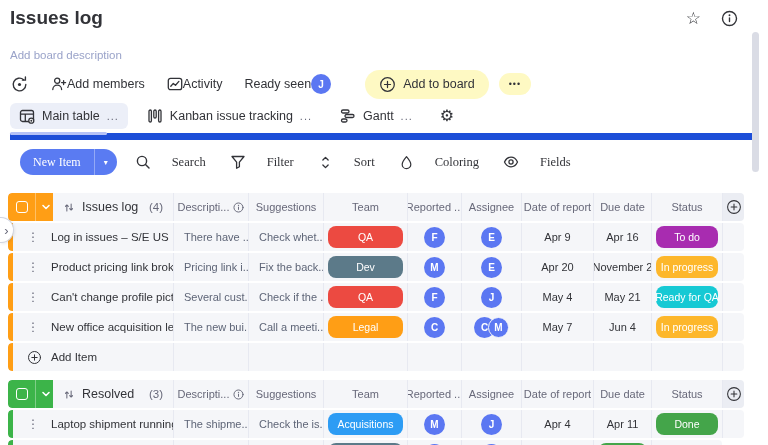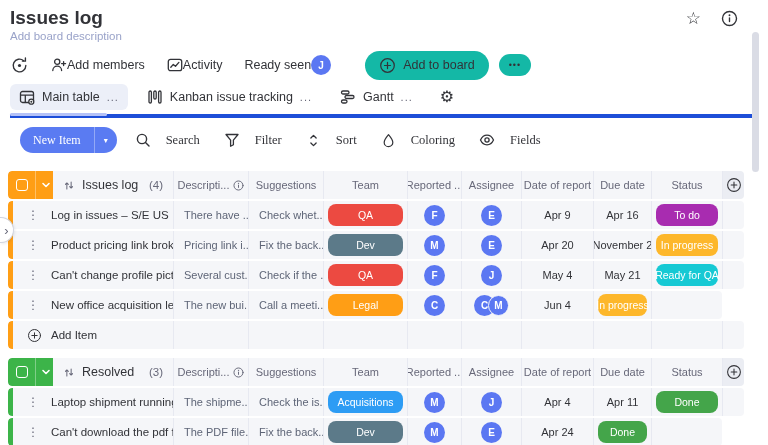--- a/index.html
+++ b/index.html
@@ -7,48 +7,48 @@
   body {
     width:768px; height:445px; overflow:hidden; background:#fff;
     font-family:"Liberation Sans", sans-serif; color:#323338; position:relative;
   }
   .hdr { padding:6px 16px 0 10px; }
   .title-row { display:flex; justify-content:space-between; align-items:center; height:24px; }
   .title-row h1 { font-size:19px; font-weight:700; margin:0; }
   .top-icons { display:flex; align-items:center; gap:20px; padding-right:14px; }
   .glyph { color:#323338; line-height:1; }
   .star { font-size:17px; cursor:pointer; }
-  .subtitle { font-size:11.5px; color:#9aa3c9; margin-top:0; height:14px; cursor:text; }
+  .subtitle { font-size:11.5px; color:#9aa3c9; margin-top:19px; height:14px; cursor:text; }
 
   .toolbar { display:flex; align-items:center; margin-top:7px; font-size:12.5px; height:28px; }
   .tb-item { display:flex; align-items:center; cursor:pointer; margin-right:22px; }
   .icon-btn { display:flex; align-items:center; cursor:pointer; margin-right:22px; }
   .avatar { border-radius:50%; background:#5b77f2; color:#fff; display:inline-flex;
             align-items:center; justify-content:center; font-weight:700; }
   .av20 { width:20px; height:20px; font-size:10px; }
-  .pill { display:flex; align-items:center; gap:7px; background:#14b8a6; border-radius:16px;
+  .pill { display:flex; align-items:center; gap:7px; background:#fef9c3; border-radius:16px;
           padding:6px 14px; cursor:pointer; margin-right:10px; font-size:12.5px; }
   .pill.dots { padding:6px 10px; font-size:9px; letter-spacing:1px; color:#323338; }
 
-  .tabs-wrap { position:relative; margin-top:5px; padding-bottom:4px; border-bottom:4px solid #1d4ed8; }
+  .tabs-wrap { position:relative; margin-top:5px; padding-bottom:4px; border-bottom:7px solid #1d4ed8; }
   .tabs { display:flex; align-items:center; gap:10px; font-size:12.5px; }
   .tab { display:flex; align-items:center; gap:7px; padding:5px 9px; border-radius:6px; cursor:pointer; }
   .tab.active { background:#eceff8; }
   .tab-dots { color:#676879; font-size:11px; letter-spacing:1px; }
   .gear { font-size:16px; cursor:pointer; margin-left:8px; }
   .active-underline { position:absolute; left:0; bottom:-2px; width:97px; height:3px;
                       background:#b5c2f7; border-radius:3px; }
 
   .controls { display:flex; align-items:center; margin:9px 0 0 10px; font-size:12.5px; height:26px;font-family:Liberation Serif, serif; }
   .new-item { display:flex; align-items:stretch; background:#5a7bf2; color:#fff; border-radius:15px;
               height:26px; overflow:hidden; cursor:pointer; margin-right:18px; }
   .ni-label { display:flex; align-items:center; padding:0 13px; font-size:12px; }
   .ni-caret { display:flex; align-items:center; padding:0 9px; font-size:8px;
               border-left:1px solid rgba(255,255,255,.35); }
-  .ctl { display:flex; align-items:center; gap:15px; cursor:pointer; margin-right:24px; }
+  .ctl { display:flex; align-items:center; gap:21px; cursor:pointer; margin-right:24px; }
 
   .table-area { margin:18px 0 0 8px; width:736px; }
   .grid { display:grid; grid-template-columns:165px 75px 75px 84px 54px 60px 72px 58px 71px 22px;
           height:28px; margin-bottom:2px; }
   .cell { background:#f5f6f9; display:flex; align-items:center; justify-content:center;
           font-size:11px; border-left:1px solid #e7e9f1; overflow:hidden; white-space:nowrap; }
   .cell:first-child { border-left:none; justify-content:flex-start; position:relative;
                       border-radius:4px 0 0 4px; }
   .cell.tail { border-radius:0 4px 4px 0; }
   .cell.h { color:#676879; gap:4px; cursor:pointer; }
@@ -348,20 +348,21 @@
       </div>
     <div class="cell">
         <span class="avatar av21">C</span>
       </div>
     <div class="cell">
         <span class="av-pair">
           <span class="avatar av21">C</span>
           <span class="avatar av21">M</span>
         </span>
       </div>
+    <div class="cell date">May 7</div>
     <div class="cell date">Jun 4</div>
     <div class="cell">
         <span class="chip" style="background-color: rgb(253, 183, 43);">In progress</span>
       </div>
     <div class="cell tail"></div>
   </div>
 
   <div class="grid additem">
     <div class="cell">
       <span class="bar" style="background-color: rgb(255, 158, 21);"></span>

